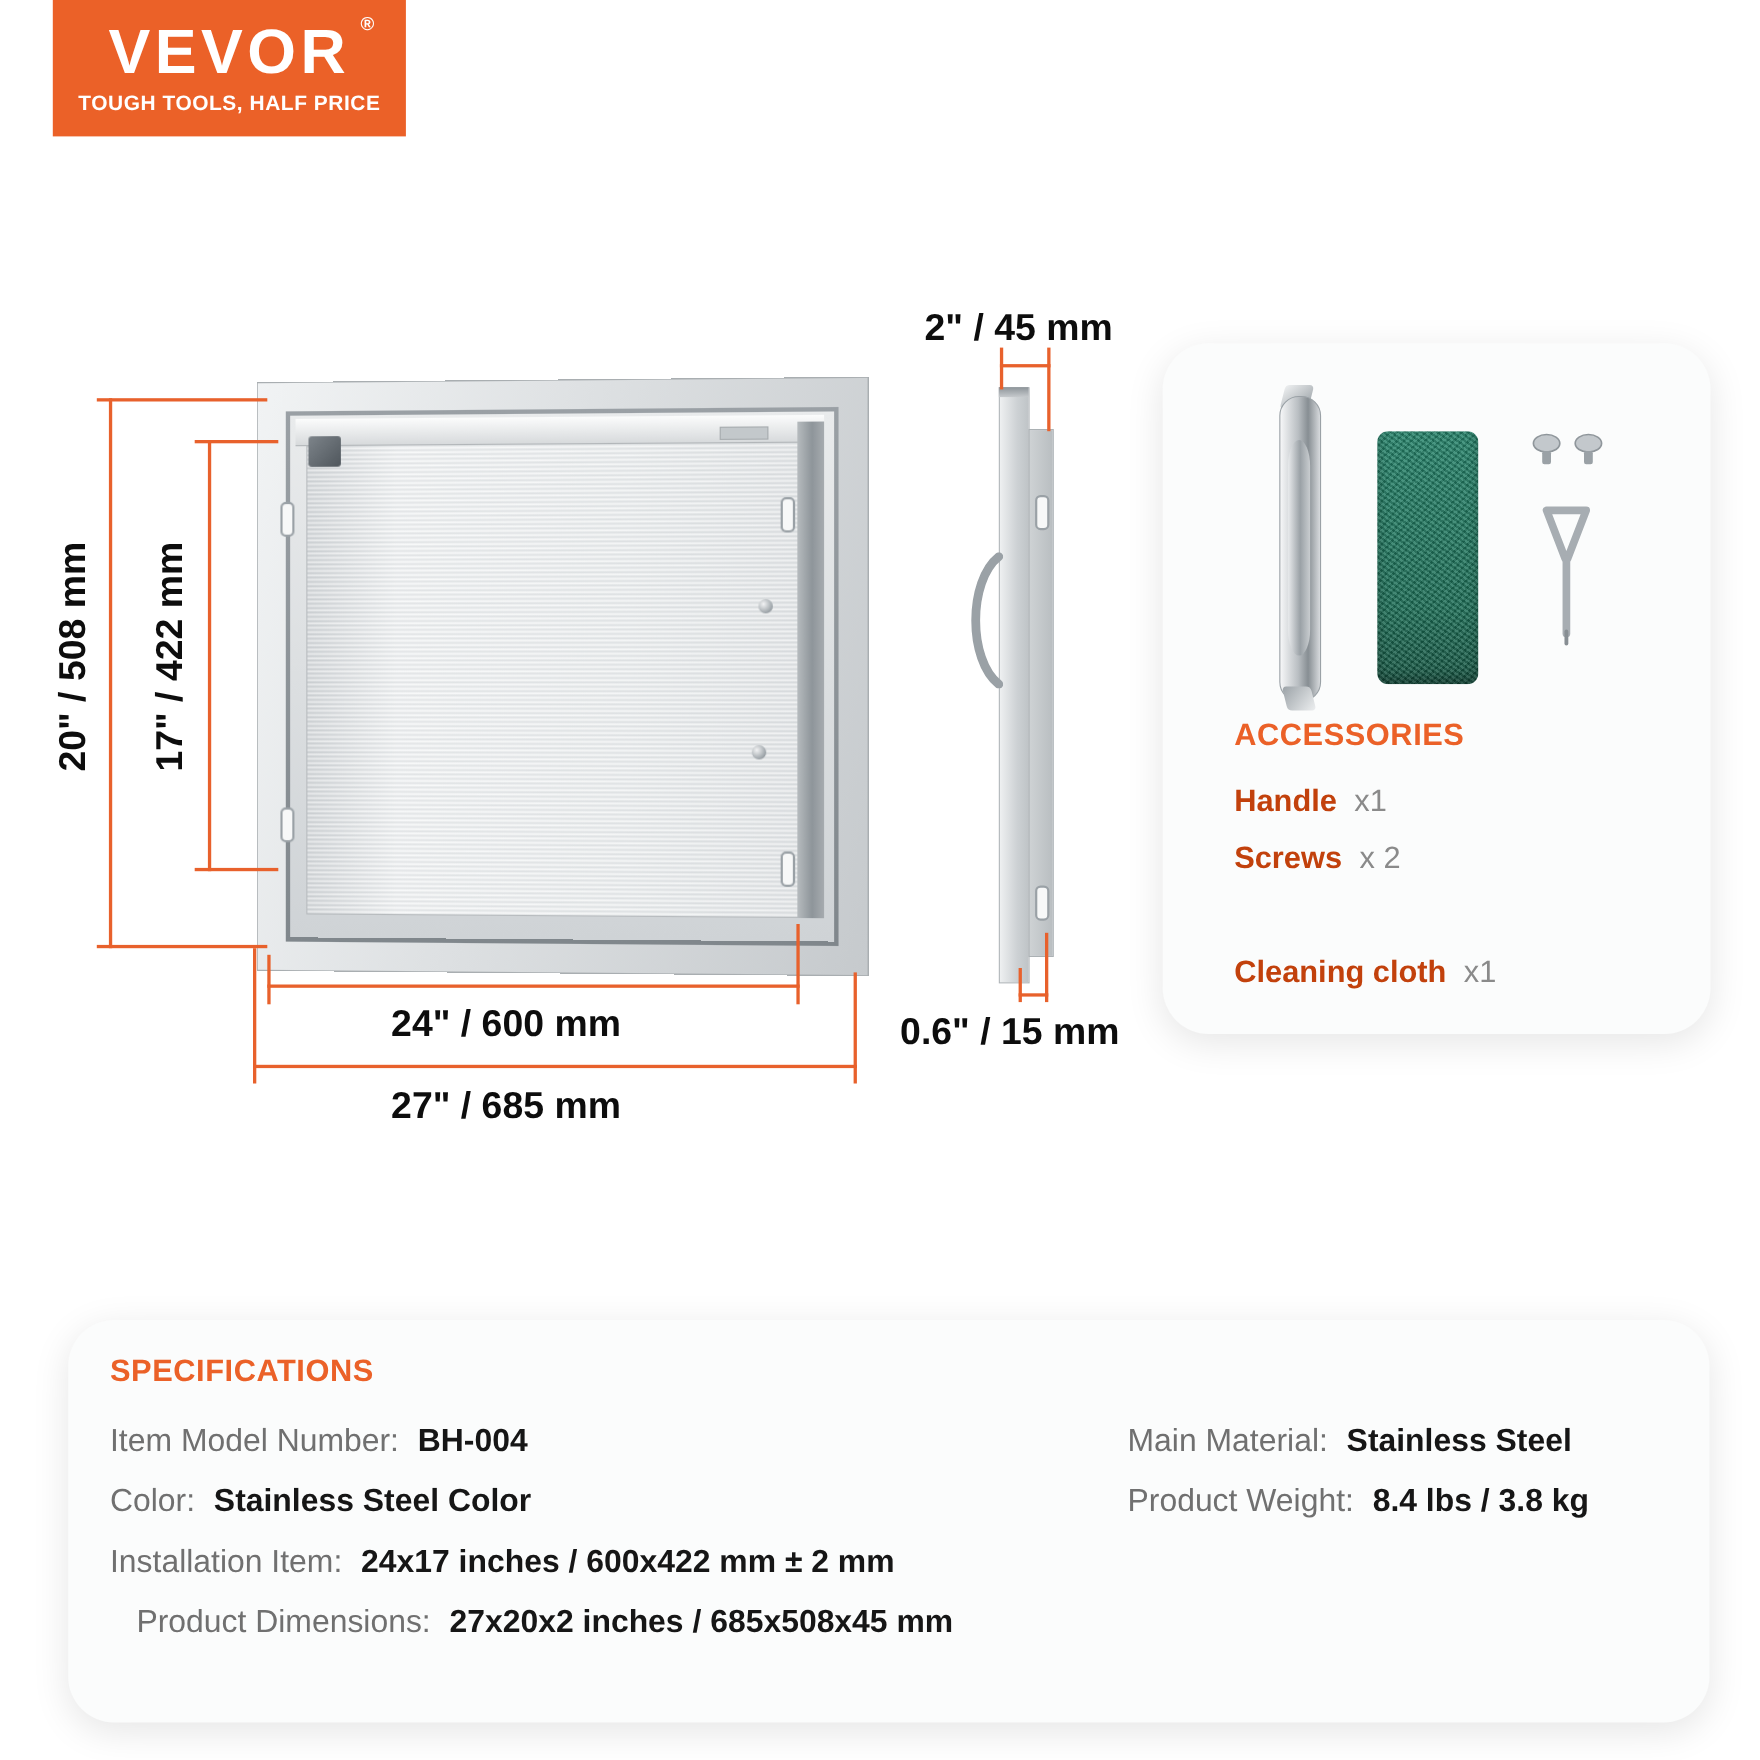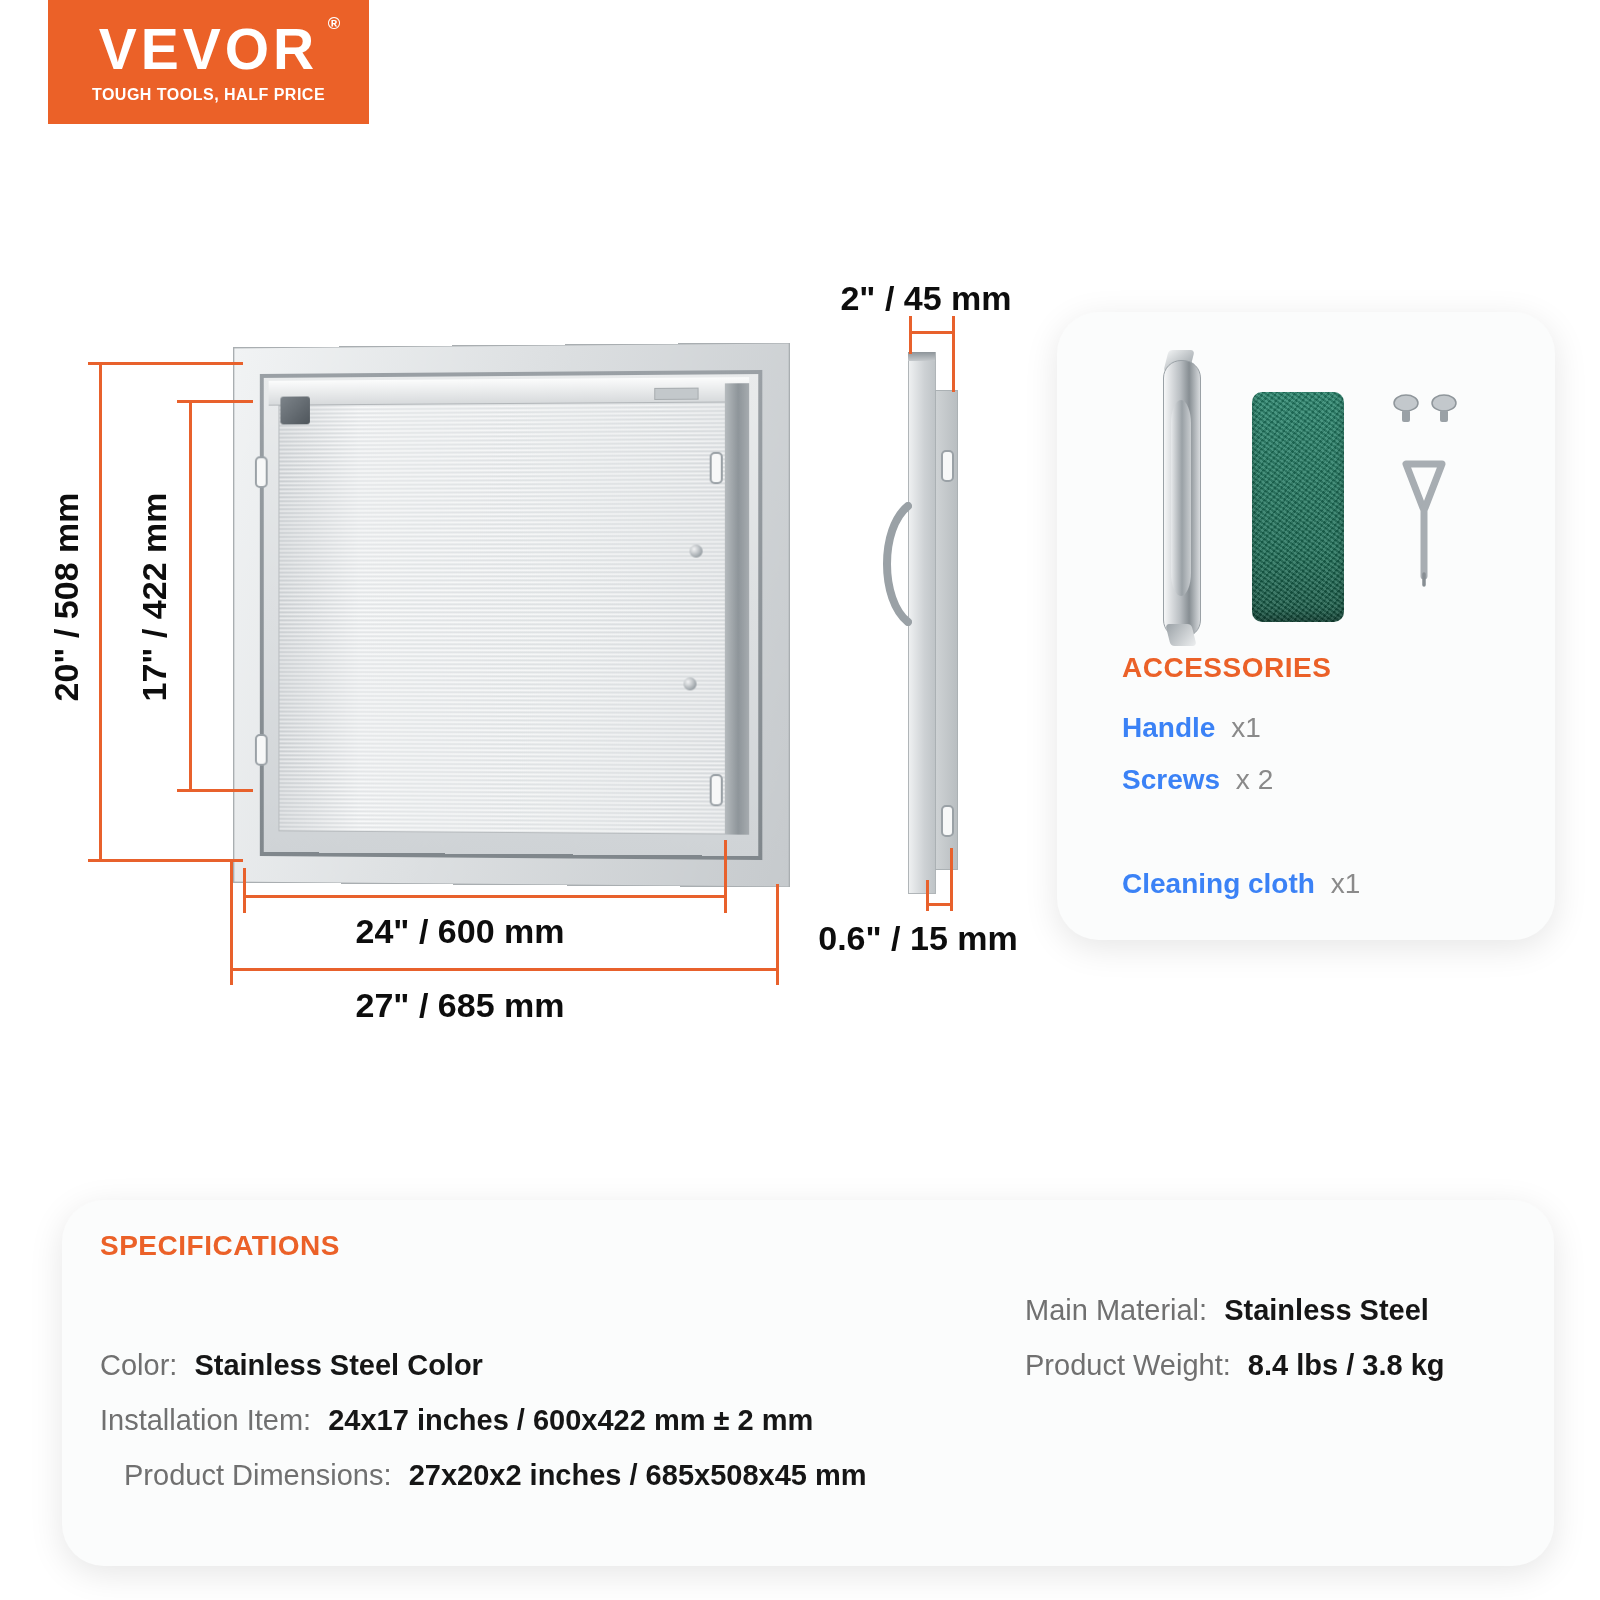--- a/index.html
+++ b/index.html
@@ -3,21 +3,21 @@
 <meta charset="utf-8">
 <style>
   html,body{margin:0;padding:0;background:#fff;}
   .canvas{position:relative;width:1600px;height:1600px;background:#ffffff;overflow:hidden;
           font-family:"Liberation Sans", sans-serif;color:#111;}
   
   .logo{position:absolute;left:48px;top:0;width:321px;height:124px;background:#EB6128;
         display:flex;flex-direction:column;align-items:center;justify-content:center;}
   .logo-word{position:relative;color:#fff;font-size:57px;font-weight:800;letter-spacing:4px;line-height:1;}
   .logo-reg{position:absolute;top:-6px;right:-22px;font-size:17px;font-weight:700;letter-spacing:0;}
-  .logo-tag{color:#fff;font-size:16px;font-weight:700;letter-spacing:0.5px;margin-top:8px;}
+  .logo-tag{color:#fff;font-size:19px;font-weight:700;letter-spacing:0.5px;margin-top:8px;}
   
   .dim-group{position:absolute;inset:0;pointer-events:none;}
   .dim{position:absolute;background:#E8612C;}
   .dim-label{position:absolute;font-size:34px;font-weight:700;color:#0d0d0d;white-space:nowrap;
              width:300px;height:36px;line-height:36px;text-align:center;}
   .rot{transform:rotate(-90deg);}
   
   .door{position:absolute;left:230px;top:345px;width:558px;height:540px;
         transform:perspective(2400px) rotateY(-4.5deg);}
   .door-outer{position:absolute;inset:0;border:1px solid #a9aeb1;
@@ -46,21 +46,21 @@
   .side-barcap{position:absolute;left:26px;top:2px;width:27px;height:9px;background:linear-gradient(180deg,#8d9499,#c6cacd);}
   .side-flange{position:absolute;left:53px;top:40px;width:21px;height:478px;border:1px solid #abb1b4;
         background:linear-gradient(90deg,#ced2d4,#b9bec1);}
   .side-handle{position:absolute;left:-4px;top:152px;}
   
   .panel{position:absolute;background:#fbfcfc;border-radius:42px;box-shadow:0 8px 34px rgba(0,0,0,0.10);}
   .panel-acc{left:1057px;top:312px;width:498px;height:628px;}
   .panel-spec{left:62px;top:1200px;width:1492px;height:366px;}
   .section-h{position:absolute;font-size:28px;font-weight:700;color:#EB6128;letter-spacing:0.5px;}
   .acc-row{position:absolute;left:1122px;font-size:28px;white-space:nowrap;}
-  .acc-name{font-weight:700;color:#3b82f6;}
+  .acc-name{font-weight:700;color:#c2410c;}
   .acc-qty{color:#8a8a8a;margin-left:8px;}
   .spec-row{position:absolute;font-size:29px;white-space:nowrap;}
   .spec-label{color:#707070;}
   .spec-value{font-weight:700;color:#161616;margin-left:9px;}
   
   .acc-handle{position:absolute;left:1150px;top:352px;width:62px;height:292px;}
   .acc-handle .body{position:absolute;left:13px;top:8px;width:36px;height:276px;border-radius:18px;
         background:linear-gradient(90deg,#f6f7f8,#b9bec2 45%,#878e93 70%,#d7dadd);border:1px solid #9aa1a6;}
   .acc-handle .core{position:absolute;left:21px;top:48px;width:20px;height:196px;border-radius:50% / 12%;
         background:linear-gradient(90deg,#e8eaec,#9aa1a6 55%,#c9cdd0);}
@@ -196,20 +196,24 @@
   </div>
   <div class="acc-row" style="top:868px;">
     <span class="acc-name">Cleaning cloth</span>
     <span class="acc-qty">x1</span>
   </div>
 
   <div class="panel panel-spec"></div>
 
   <div class="section-h" style="left:100px;top:1230px;">SPECIFICATIONS</div>
 
+  <div class="spec-row" style="left:100px;top:1294px;">
+    <span class="spec-label">Item Model Number:</span>
+    <span class="spec-value">BH-004</span>
+  </div>
   <div class="spec-row" style="left:100px;top:1349px;">
     <span class="spec-label">Color:</span>
     <span class="spec-value">Stainless Steel Color</span>
   </div>
   <div class="spec-row" style="left:100px;top:1404px;">
     <span class="spec-label">Installation Item:</span>
     <span class="spec-value">24x17 inches / 600x422 mm ± 2 mm</span>
   </div>
   <div class="spec-row" style="left:100px;top:1459px;margin-left:24px;">
     <span class="spec-label">Product Dimensions:</span>

